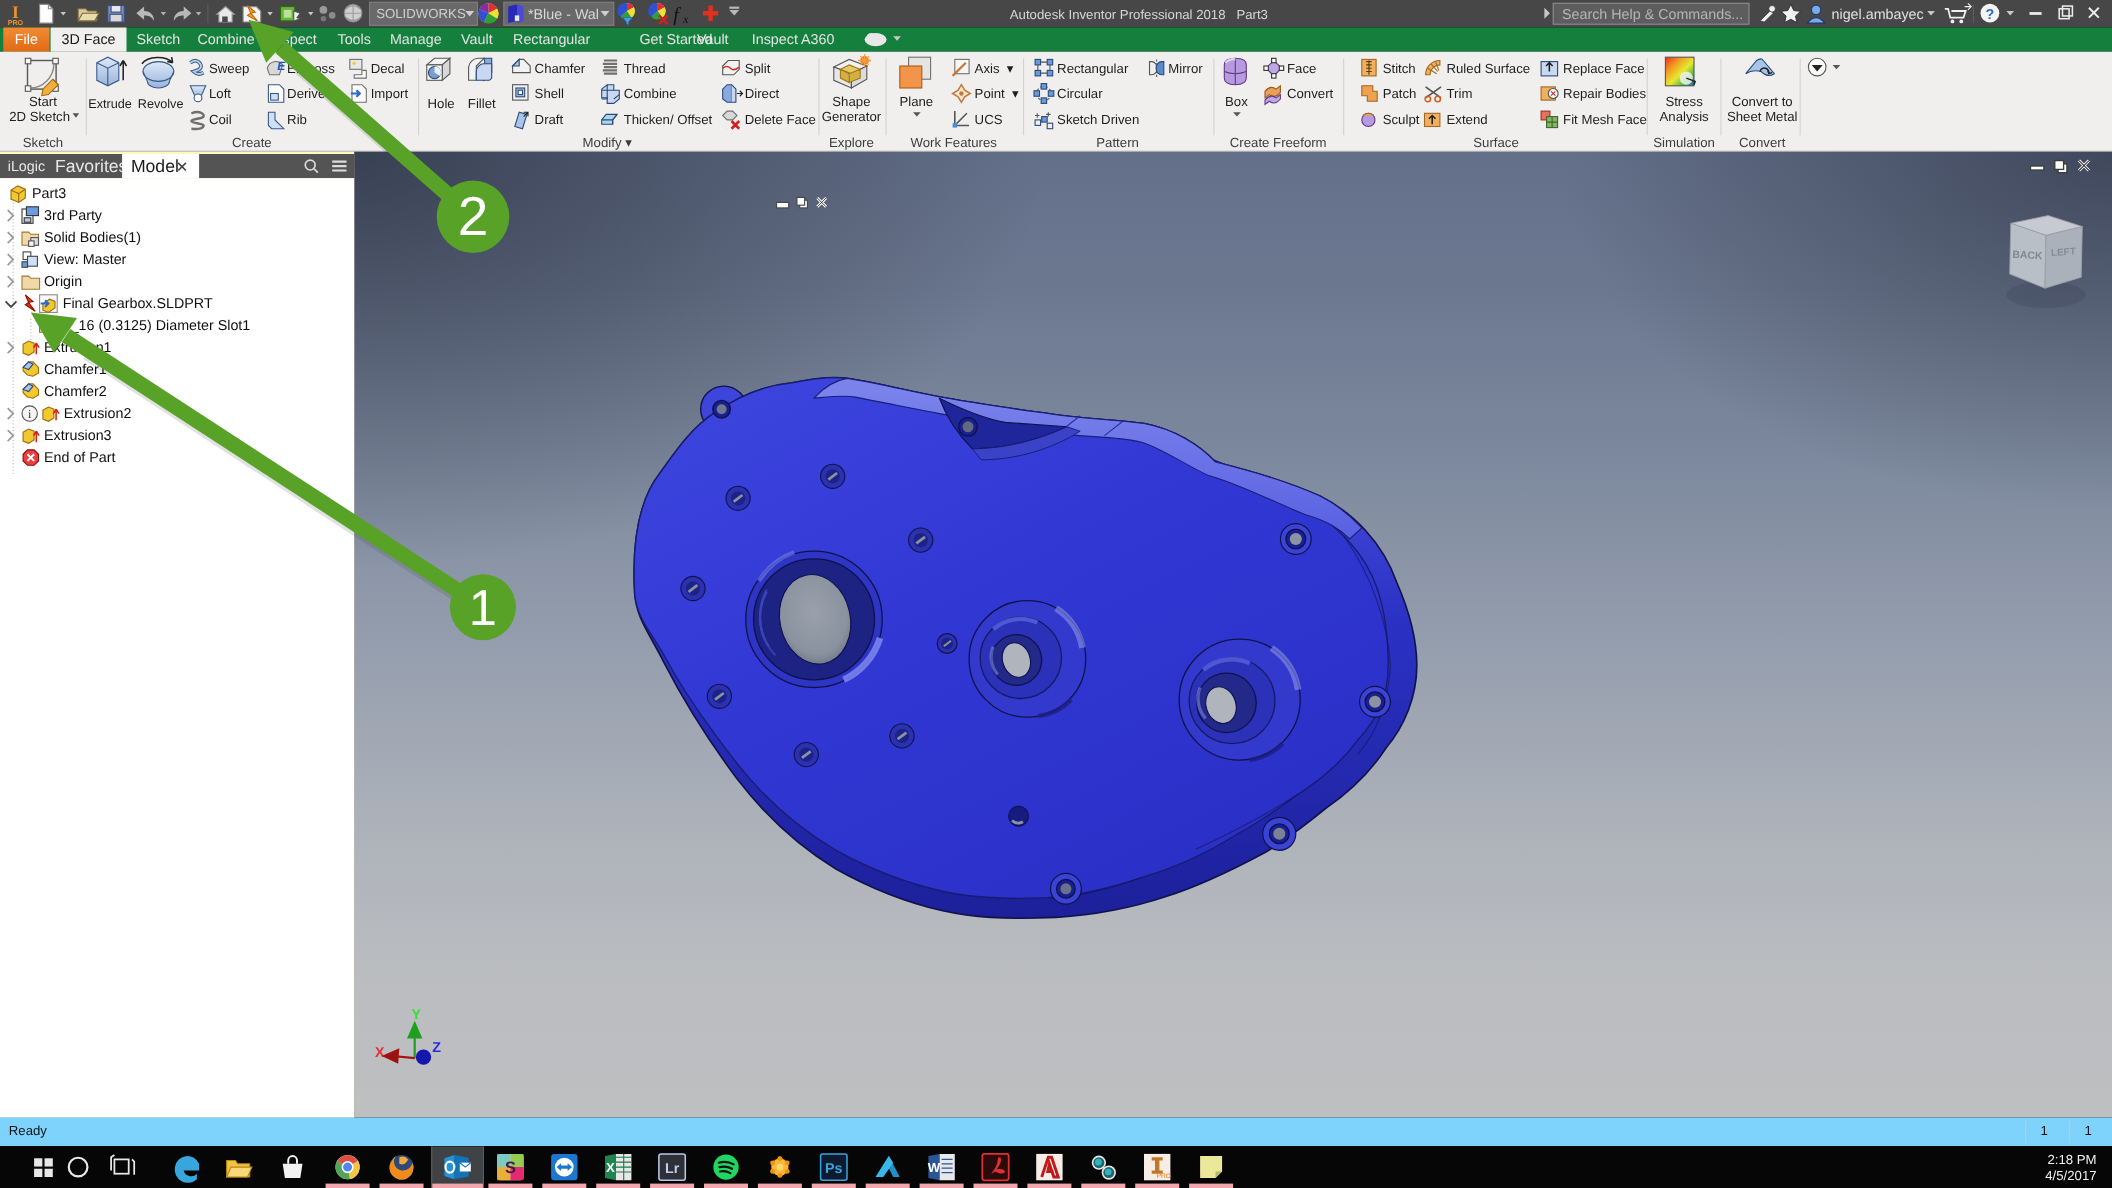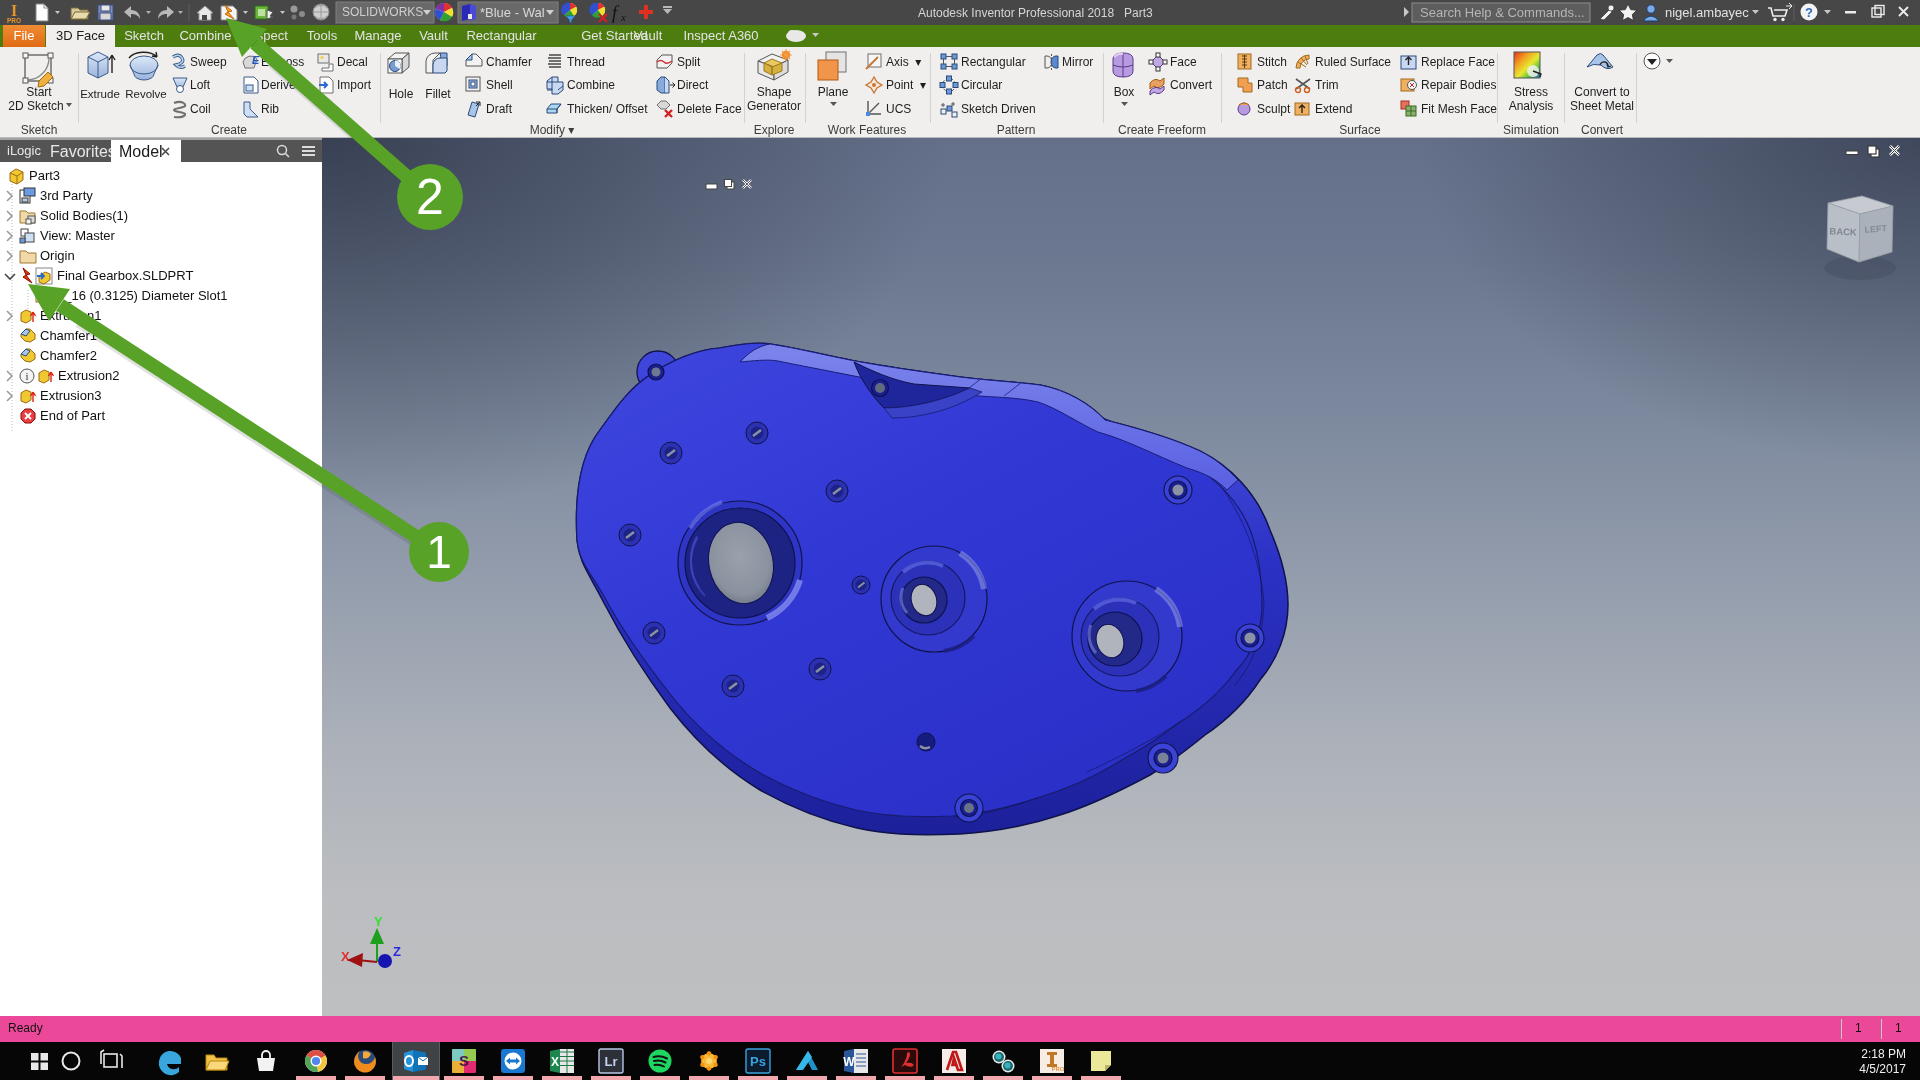--- a/index.html
+++ b/index.html
@@ -1,35 +1,35 @@
 <!DOCTYPE html>
 <html><head>
 <meta charset="utf-8">
 <style>
 *{margin:0;padding:0;box-sizing:border-box;}
 html,body{width:1920px;height:1080px;overflow:hidden;background:#000;}
 body{font-family:"Liberation Sans", sans-serif;position:relative;}
 .abs{position:absolute;}
 
 #titlebar{left:0;top:0;width:1920px;height:25px;background:#474747;}
-#tabbar{left:0;top:25px;width:1920px;height:22px;background:#4d7c0f;}
+#tabbar{left:0;top:25px;width:1920px;height:22px;background:#15803d;}
 .tab{position:absolute;top:0;height:22px;line-height:22px;color:#e4e4e4;font-size:13px;text-align:center;}
 #ribbon{left:0;top:47px;width:1920px;height:91px;background:#f0efee;border-bottom:1px solid #b9b9b9;}
 
-#panel{left:0;top:138px;width:322px;height:878px;background:#a3a3a3;}
+#panel{left:0;top:138px;width:322px;height:878px;background:#fef9c3;}
 #paneltabs{position:absolute;left:0;top:2px;width:322px;height:22px;background:#545454;}
 #tree{position:absolute;left:0;top:24px;right:0;bottom:0;background:#fff;}
 
 #viewport{left:322px;top:138px;width:1598px;height:878px;
 background:
 radial-gradient(ellipse 1000px 600px at 0% 0%, rgba(16,20,32,.52), rgba(16,20,32,0) 63%),
 radial-gradient(ellipse 800px 520px at 100% 0%, rgba(16,20,32,.44), rgba(16,20,32,0) 63%),
 linear-gradient(180deg,#64708a 0%,#6c7890 14%,#7d899e 32%,#969fae 52%,#adb2ba 70%,#bbbdc0 86%,#bdbfc1 100%);}
 
-#statusbar{left:0;top:1016px;width:1920px;height:26px;background:#ec4899;font-size:12px;color:#111;}
+#statusbar{left:0;top:1016px;width:1920px;height:26px;background:#7dd3fc;font-size:12px;color:#111;}
 
 #taskbar{left:0;top:1042px;width:1920px;height:38px;background:#060606;}
 .underline{position:absolute;top:34px;height:4px;background:#f1a7ad;}
 </style>
 </head>
 <body>
 <div class="abs" id="titlebar">
 <svg width="1920" height="25" style="position:absolute;left:0;top:0;">
 
 <text x="14" y="16" font-size="16" font-weight="bold" fill="#e8942a" text-anchor="middle" font-family="Liberation Serif">I</text>

